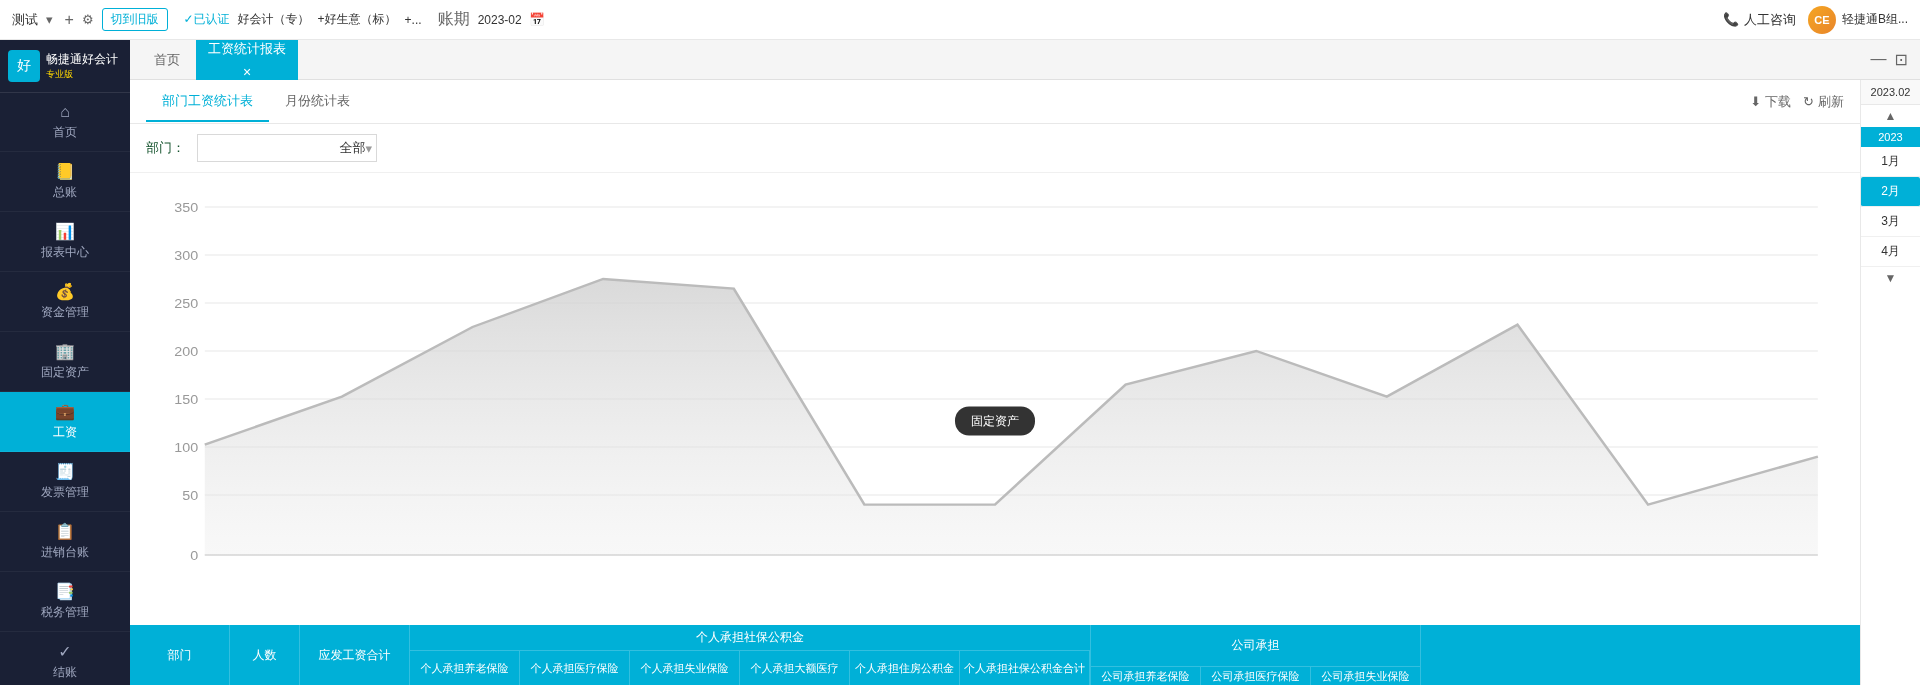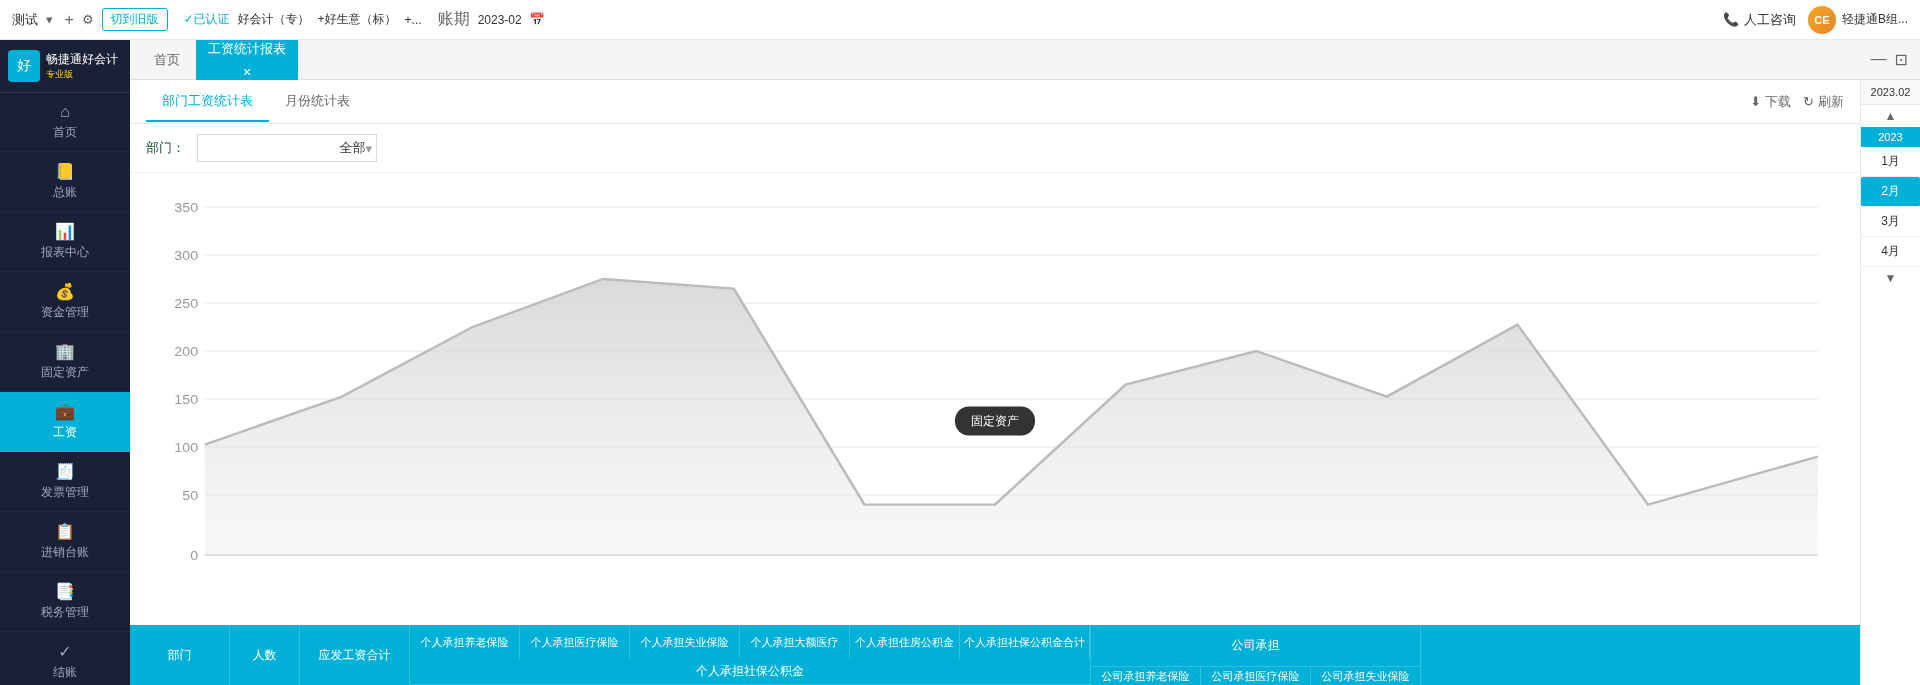--- a/index.html
+++ b/index.html
@@ -310,42 +310,42 @@
             <span>部门</span>
           </div>
           <div class="th-cell" style="width:70px;font-size:12px;">
             <span>人数</span>
           </div>
           <div class="th-cell" style="width:110px;font-size:12px;">
             <span>应发工资合计</span>
           </div>
 
           <div style="display:flex;flex-direction:column;border-right:1px solid rgba(255,255,255,0.2);">
+            <div style="color:#fff;font-size:12px;padding:4px 8px;text-align:center;border-bottom:1px solid rgba(255,255,255,0.2);white-space:nowrap;flex-shrink:0;">
+              <span>个人承担社保公积金</span>
+            </div>
             <div style="display:flex;flex:1;">
               <div class="th-cell" style="width:110px;font-size:11px;border-top:none;">
                 <span>个人承担养老保险</span>
               </div>
               <div class="th-cell" style="width:110px;font-size:11px;border-top:none;">
                 <span>个人承担医疗保险</span>
               </div>
               <div class="th-cell" style="width:110px;font-size:11px;border-top:none;">
                 <span>个人承担失业保险</span>
               </div>
               <div class="th-cell" style="width:110px;font-size:11px;border-top:none;">
                 <span>个人承担大额医疗</span>
               </div>
               <div class="th-cell" style="width:110px;font-size:11px;border-top:none;">
                 <span>个人承担住房公积金</span>
               </div>
               <div class="th-cell" style="width:130px;font-size:11px;border-top:none;">
                 <span>个人承担社保公积金合计</span>
               </div>
-            </div>
-            <div style="color:#fff;font-size:12px;padding:4px 8px;text-align:center;border-bottom:1px solid rgba(255,255,255,0.2);white-space:nowrap;flex-shrink:0;">
-              <span>个人承担社保公积金</span>
             </div>
           </div>
 
           <div style="display:flex;flex-direction:column;">
             <div style="color:#fff;font-size:12px;padding:12px 8px;text-align:center;border-bottom:1px solid rgba(255,255,255,0.2);border-right:1px solid rgba(255,255,255,0.2);white-space:nowrap;">
               <span>公司承担</span>
             </div>
             <div style="display:flex;flex:1;">
               <div class="th-cell" style="width:110px;font-size:11px;border-top:none;">
                 <span>公司承担养老保险</span>

